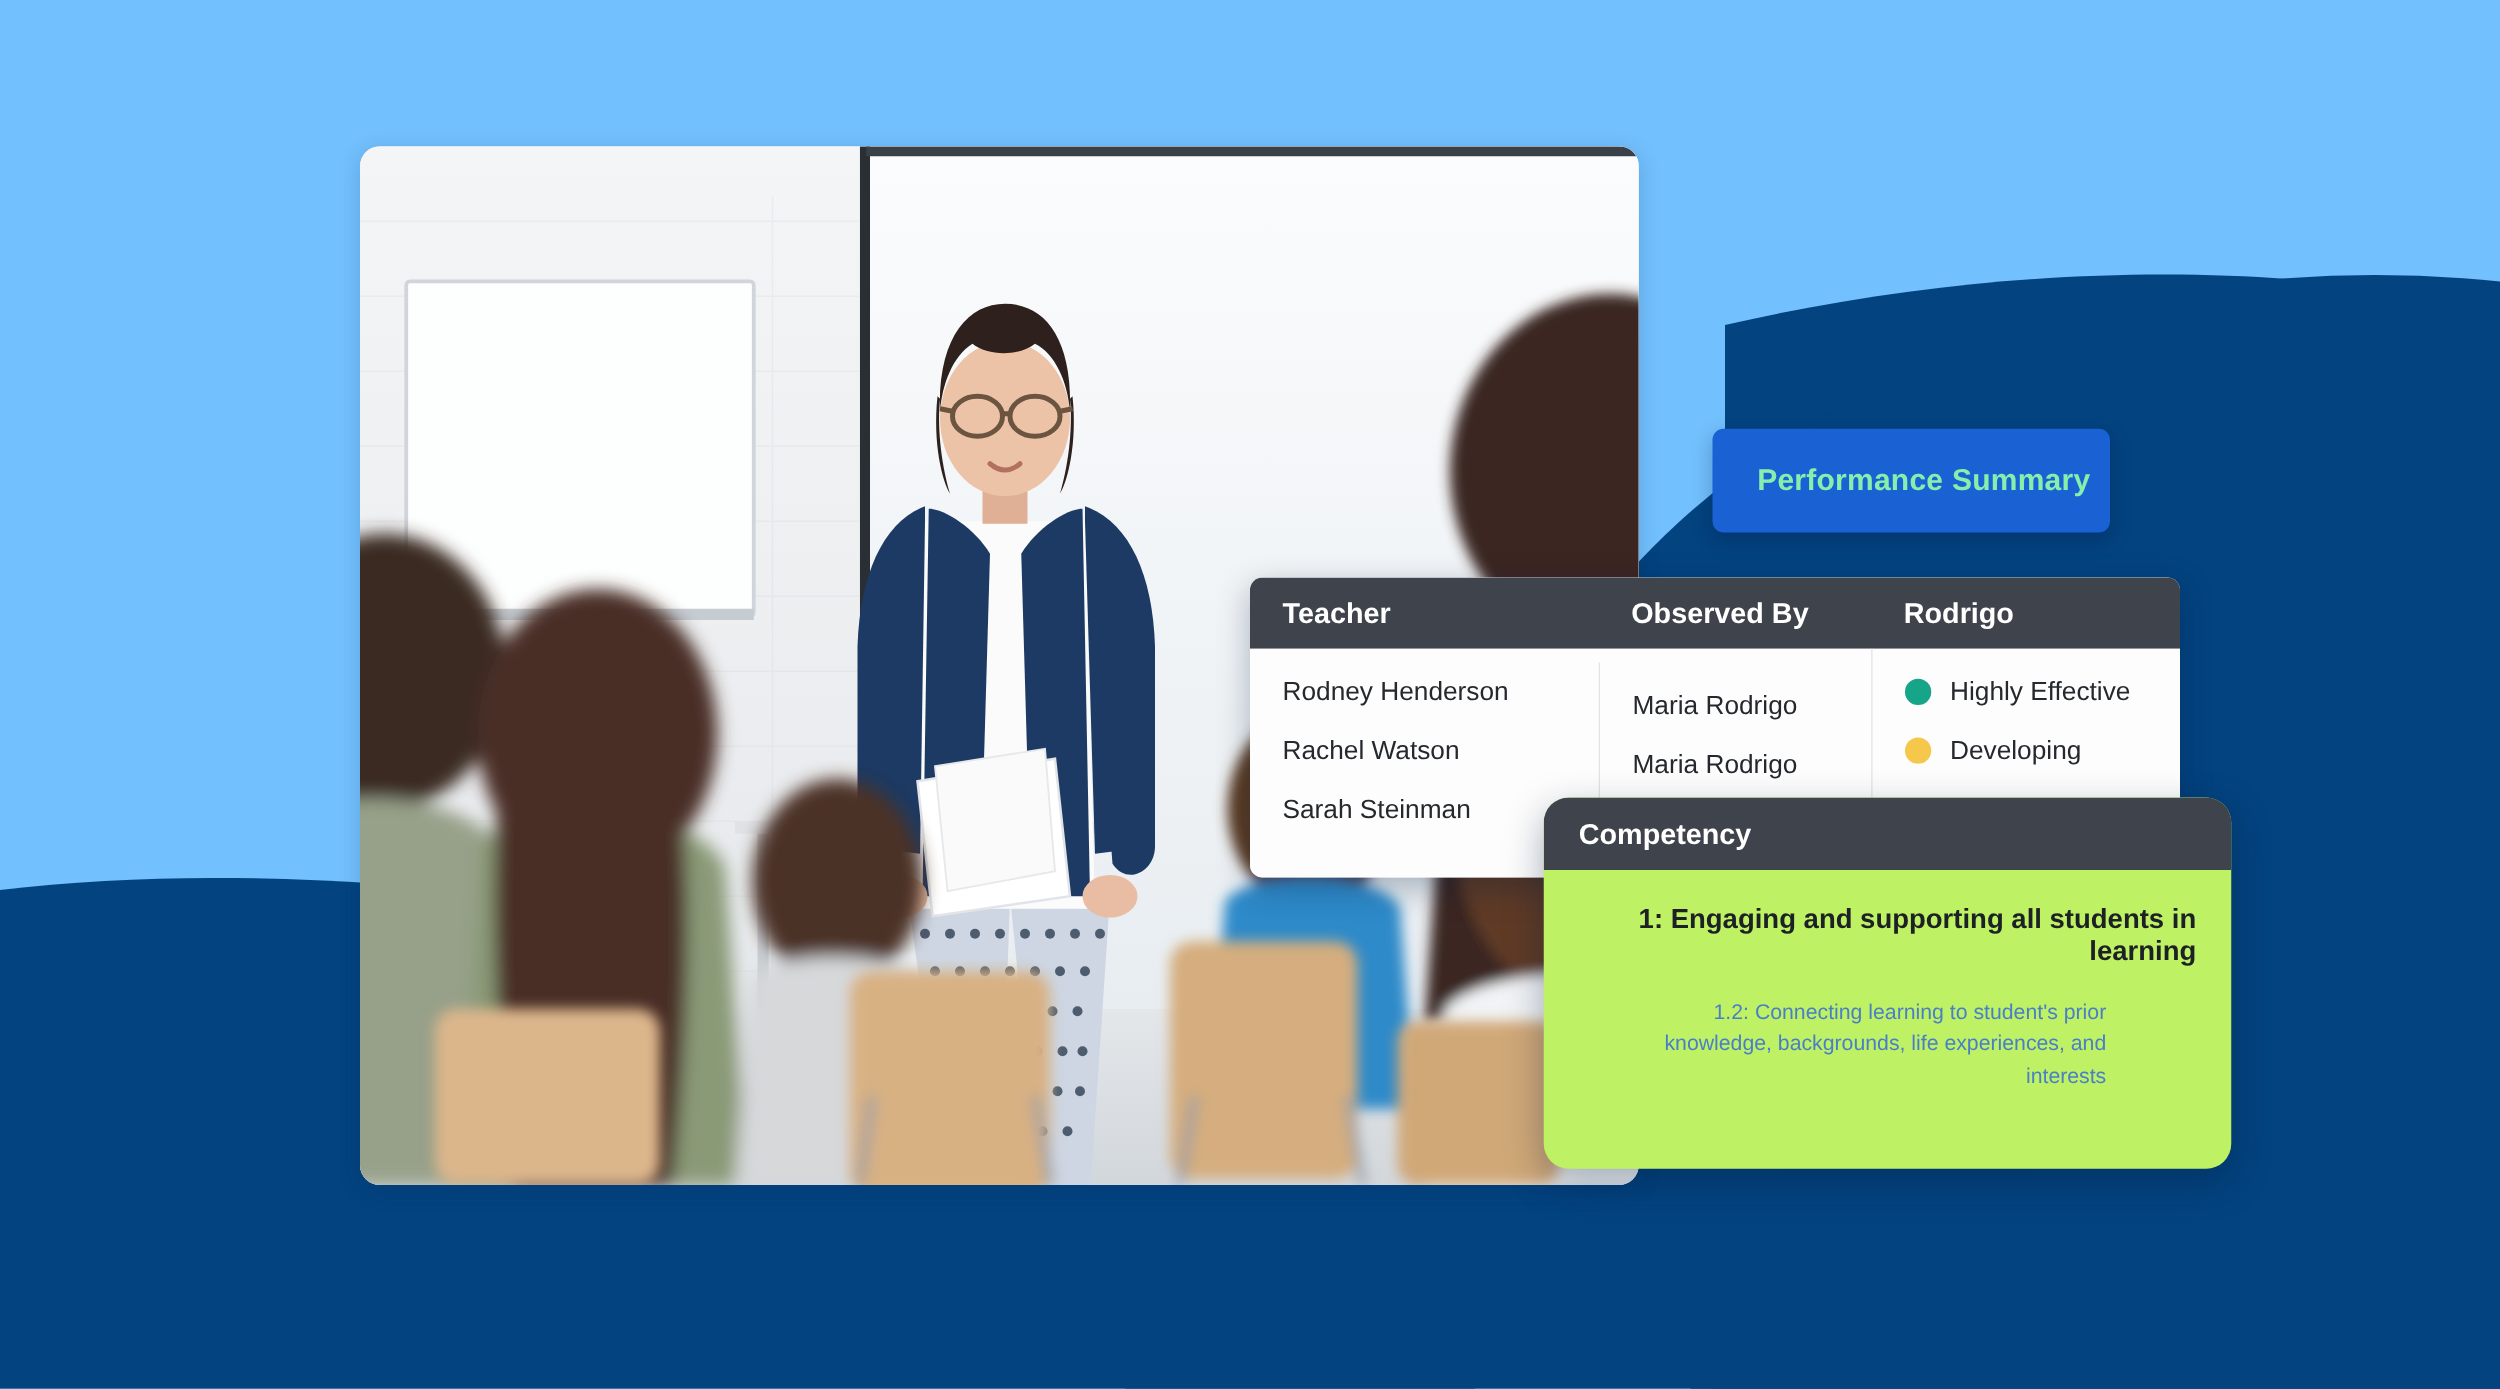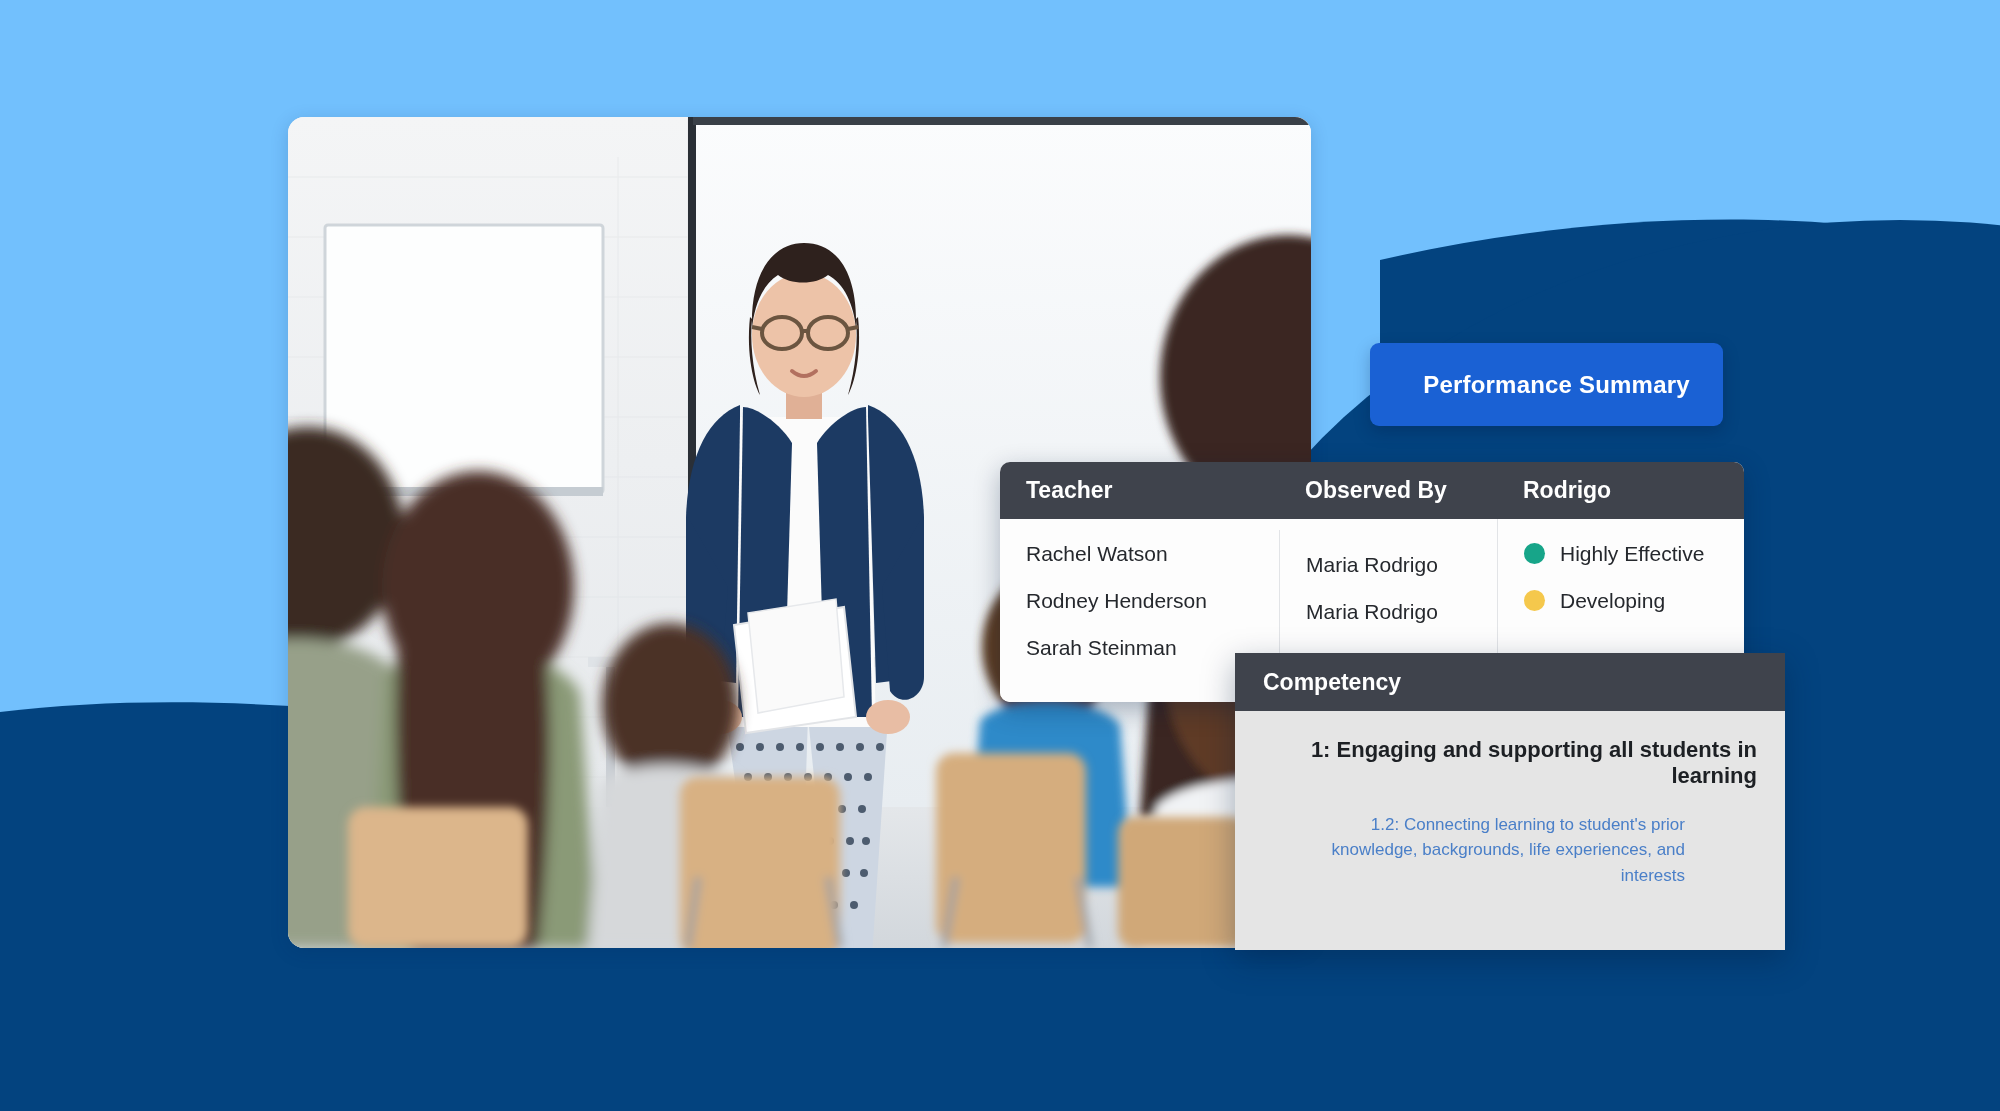--- a/index.html
+++ b/index.html
@@ -22,25 +22,25 @@
     overflow: hidden;
     background: #e9eef2;
     box-shadow: 0 4px 18px rgba(0,40,90,.18);
   }
   .photo-card svg { display: block; width: 100%; height: 100%; }
 
   
   .perf-btn {
     position: absolute;
     left: 1370px; top: 343px;
-    width: 353px; height: 83px;
+    width: 318px; height: 83px;
     background: #1a61d4;
     border: none;
     border-radius: 9px;
-    color: #ffffff;
+    color: #86efac;
     font-size: 24px;
     font-weight: bold;
     letter-spacing: .2px;
     cursor: pointer;
     box-shadow: 0 6px 16px rgba(0,20,60,.25);
     padding-left: 20px;
   }
 
   
   .table-card {
@@ -89,26 +89,26 @@
   .dot {
     width: 21px; height: 21px;
     border-radius: 50%;
     margin-right: 15px;
     flex: 0 0 auto;
   }
 
   
   .comp-card {
     position: absolute;
-    left: 1235px; top: 653px;
+    left: 1235px; top: 638px;
     width: 550px;
-    border-radius: 0;
+    border-radius: 20px;
     overflow: hidden;
     box-shadow: 0 10px 30px rgba(0,25,60,.34);
-    background: #e5e5e5;
+    background: #bef264;
   }
   .comp-head {
     background: #3f434c;
     height: 58px;
     display: flex;
     align-items: center;
     padding-left: 28px;
   }
   .comp-head-title {
     color: #ffffff;
@@ -334,22 +334,22 @@
 
 <div class="table-card">
   <div class="table-head">
     <div class="cell h1">Teacher</div>
     <div class="cell h2">Observed By</div>
     <div class="cell h3">Rodrigo</div>
   </div>
   <div class="table-body">
 
     <div class="col c1">
+      <div class="cellrow">Rodney Henderson</div>
       <div class="cellrow">Rachel Watson</div>
-      <div class="cellrow">Rodney Henderson</div>
       <div class="cellrow">Sarah Steinman</div>
     </div>
 
     <div class="col c2">
       <div class="cellrow">Maria Rodrigo</div>
       <div class="cellrow">Maria Rodrigo</div>
       <div class="cellrow"></div>
     </div>
 
     <div class="col c3">

